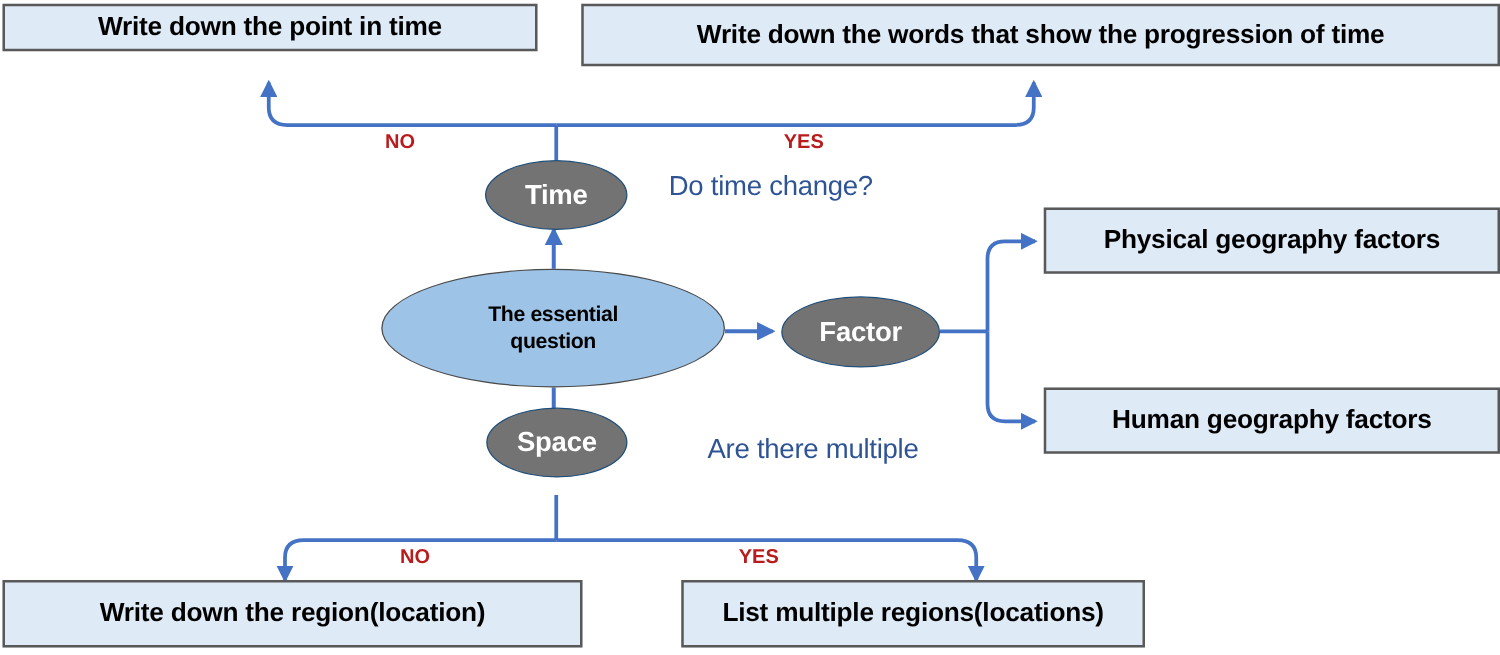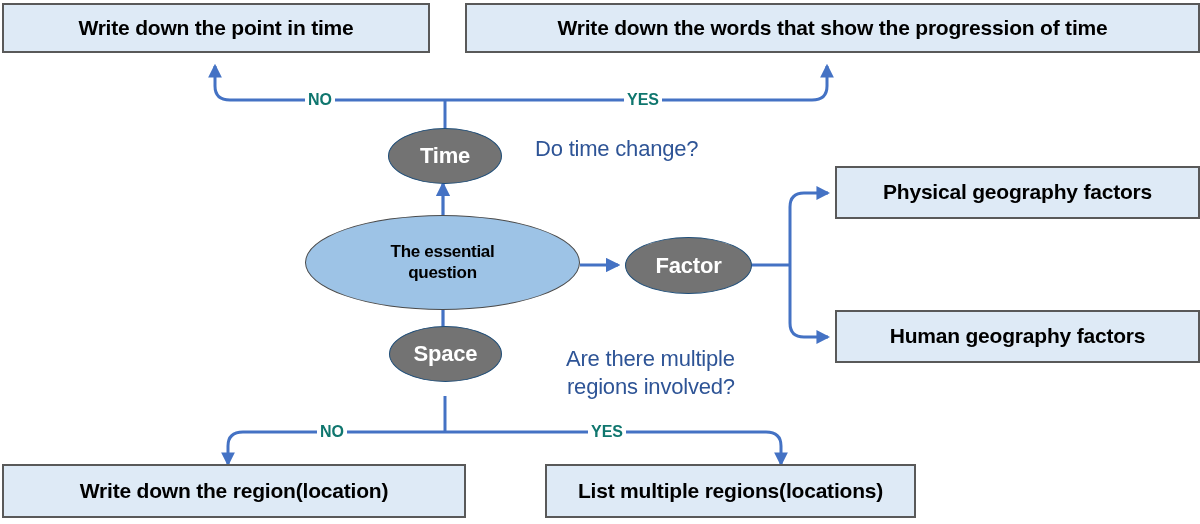--- a/index.html
+++ b/index.html
@@ -59,27 +59,28 @@
     position: absolute;
     color: #2E5496;
     font-size: 22px;
     font-weight: normal;
     line-height: 1.28;
     letter-spacing: -0.2px;
     text-align: right;
   }
   .edge-label {
     position: absolute;
-    color: #0f766e;
+    color: #b91c1c;
     font-size: 16px;
     font-weight: bold;
     letter-spacing: 0px;
     background: #ffffff;
     padding: 0 3px;
     line-height: 1;
+    margin-top: 14px;
   }
   svg.connectors {
     position: absolute;
     left: 0;
     top: 0;
     width: 1200px;
     height: 524px;
     pointer-events: none;
   }
 </style>
@@ -113,21 +114,21 @@
 
     <path d="M 443 310 L 443 341" stroke="#4472C4" stroke-width="3.2" fill="none" marker-end="url(#arrow)"></path>
 
     <path d="M 445 396 L 445 432" stroke="#4472C4" stroke-width="3" fill="none"></path>
 
     <path d="M 445 432 L 243 432 Q 228 432 228 446 L 228 464" stroke="#4472C4" stroke-width="3" fill="none" marker-end="url(#arrow)"></path>
 
     <path d="M 445 432 L 766 432 Q 781 432 781 446 L 781 464" stroke="#4472C4" stroke-width="3" fill="none" marker-end="url(#arrow)"></path>
   </svg>
 
-  <div class="box" style="left:2px; top:3px; width:428px; height:50px;">Write down the point in time</div>
+  <div class="box" style="left:2px; top:3px; width:428px; height:38px;">Write down the point in time</div>
 
   <div class="box" style="left:465px; top:3px; width:735px; height:50px;">Write down the words that show the progression of time</div>
 
   <div class="box" style="left:835px; top:166px; width:365px; height:53px;">Physical geography factors</div>
 
   <div class="box" style="left:835px; top:310px; width:365px; height:53px;">Human geography factors</div>
 
   <div class="box" style="left:2px; top:464px; width:464px; height:54px;">Write down the region(location)</div>
 
   <div class="box" style="left:545px; top:464px; width:371px; height:54px;">List multiple regions(locations)</div>
@@ -142,21 +143,20 @@
   </div>
 
   <div class="ellipse ellipse-dark" style="left:625px; top:237px; width:127px; height:57px;">Factor</div>
 
   <div class="ellipse ellipse-dark" style="left:389px; top:326px; width:113px; height:56px;">Space</div>
 
   <div class="question" style="left:535px; top:135px;">Do time change?</div>
 
   <div class="question" style="left:566px; top:345px;">
     <div>Are there multiple</div>
-    <div>regions involved?</div>
   </div>
 
   <div class="edge-label" style="left:305px; top:92px;">NO</div>
 
   <div class="edge-label" style="left:624px; top:92px;">YES</div>
 
   <div class="edge-label" style="left:317px; top:424px;">NO</div>
 
   <div class="edge-label" style="left:588px; top:424px;">YES</div>
 

